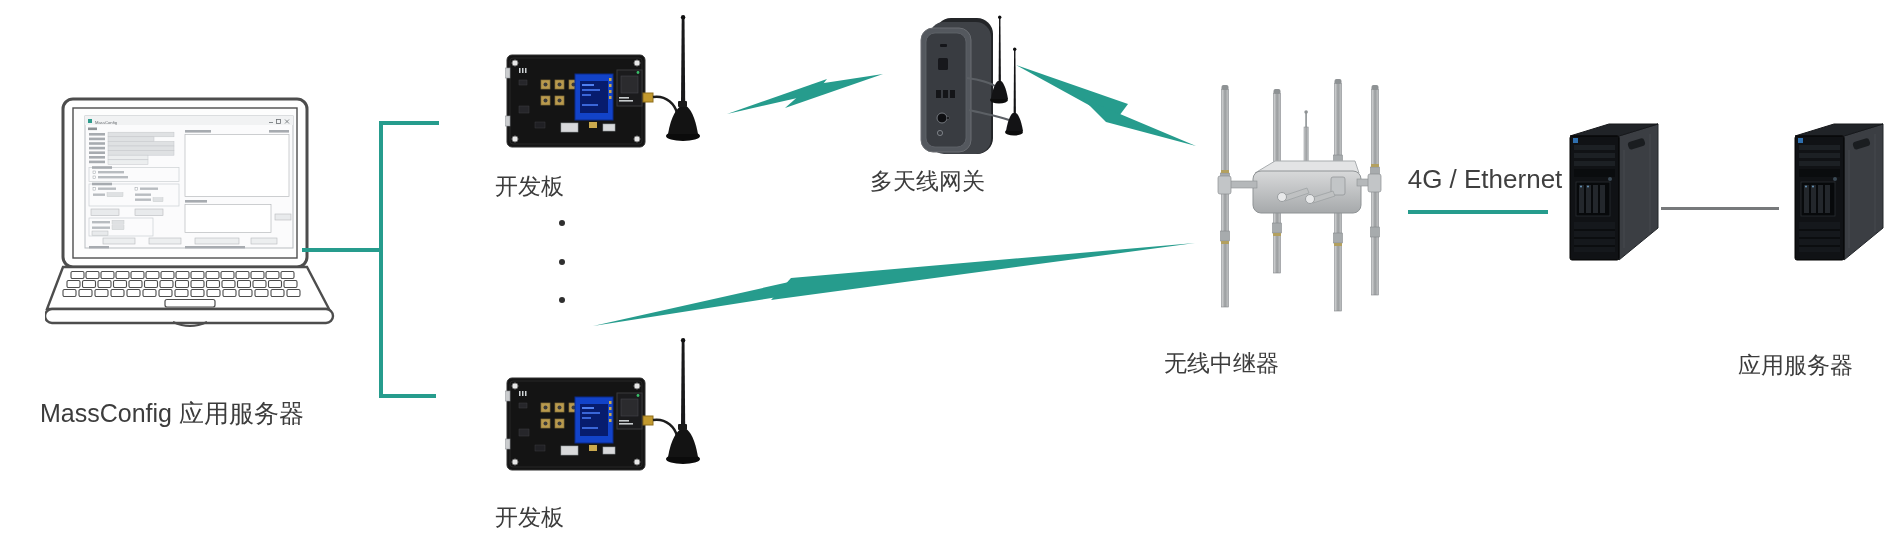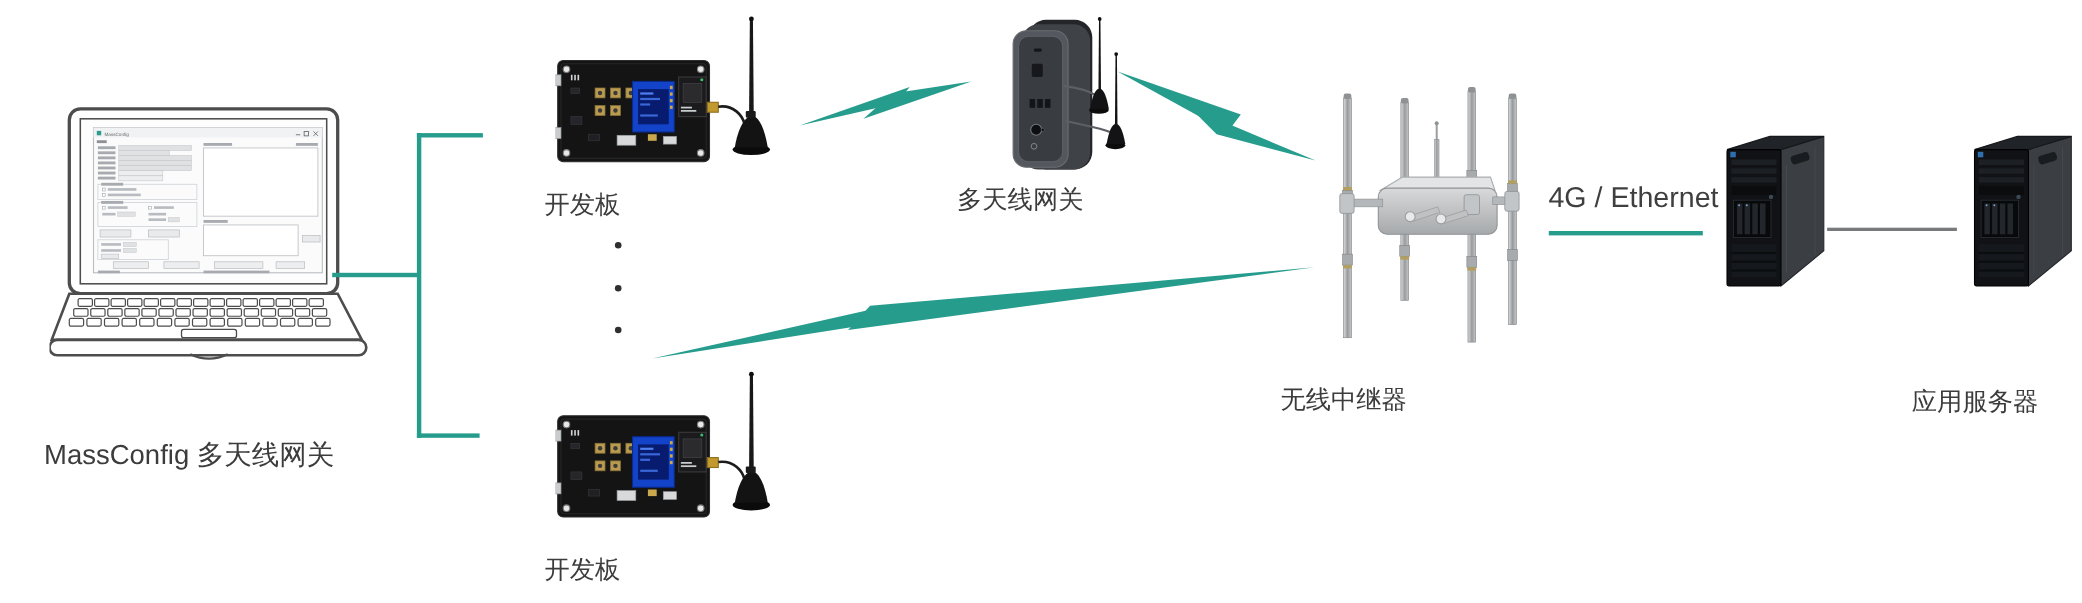--- a/index.html
+++ b/index.html
@@ -151,21 +151,21 @@
           <use href="#k" x="194" y="192.5"></use>
           <use href="#k" x="210" y="192.5"></use>
           <use href="#k" x="226" y="192.5"></use>
           <use href="#k" x="242" y="192.5"></use>
       </g>
       <rect x="120" y="202.5" width="50" height="7.5" rx="2" fill="#ffffff" stroke="#4d4d4d" stroke-width="1.2"></rect>
       <rect x="0" y="212" width="288" height="14" rx="7" fill="#ffffff" stroke="#4d4d4d" stroke-width="2.4"></rect>
       <path d="M128,225 q17,8 34,0" fill="none" stroke="#4d4d4d" stroke-width="2"></path>
     </svg>
   </div>
-  <div class="lbl" style="left:40px;top:397px;width:280px;font-size:25px;">MassConfig 多天线网关</div>
+  <div class="lbl" style="left:40px;top:397px;width:280px;font-size:25px;">MassConfig 应用服务器</div>
 
   <div class="teal-line" style="left:302px;top:248px;width:80px;height:4px;"></div>
   <div class="teal-line" style="left:379px;top:121px;width:4px;height:277px;"></div>
   <div class="teal-line" style="left:379px;top:121px;width:60px;height:4px;"></div>
   <div class="teal-line" style="left:379px;top:394px;width:57px;height:4px;"></div>
 
   <div class="abs" style="left:505px;top:10px;">
     <svg width="200" height="140" viewBox="0 0 200 140">
       <g>
         <rect x="2" y="45" width="138" height="92" rx="5" fill="#141414" stroke="#2e2e2e"></rect>

